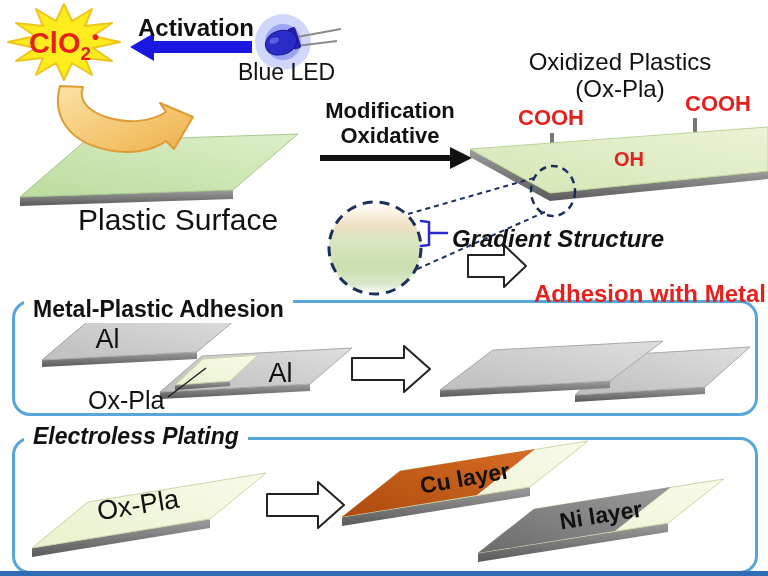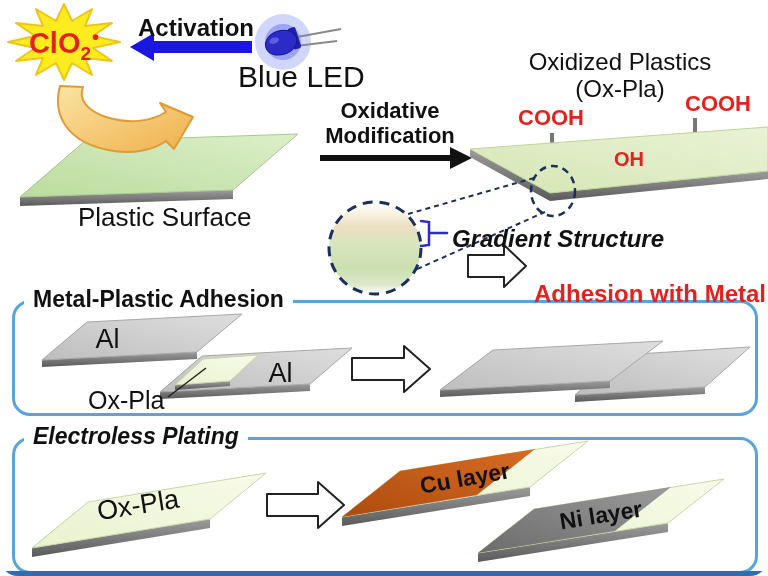--- a/index.html
+++ b/index.html
@@ -1,17 +1,17 @@
 <!DOCTYPE html>
 <html style="--accent-red: #E5211E; --arrow-blue: #1A18E0; --led-blue: #2B2BC8; --starburst-yellow: #FFEC1F; --starburst-stroke: #EDC51B; --curved-arrow-stroke: #E09B35; --plastic-green: #C8E3AE; --oxidized-green: #DDEBC2; --cream: #F1F7DB; --al-gray: #CCCCCC; --cu-orange: #C35C1B; --ni-gray: #7E7E7E; --navy-dash: #1B2F5C; --bracket-blue: #2A2AD0; --box-border: #57A5DB; --bottom-line: #2E6DB4; --stick-gray: #777777;"><head>
 <meta charset="utf-8">
 <style>
   html,body{margin:0;padding:0;background:#fff;}
   .stage{position:relative;width:768px;height:576px;background:#fff;overflow:hidden;
-         font-family:"Liberation Sans",sans-serif;color:#111;border-radius:18px;}
+         font-family:"Liberation Sans",sans-serif;color:#111;}
   .layer-svg{position:absolute;left:0;top:0;z-index:2;}
   .panel{position:absolute;z-index:1;border:3px solid var(--box-border,#57A5DB);border-radius:18px;background:#fff;}
   .lbl{position:absolute;z-index:3;line-height:1.12;white-space:nowrap;}
   .ctr{text-align:center;white-space:normal;}
   .red{color:var(--accent-red,#E5211E);}
   .bold{font-weight:bold;text-align:center;}
   .box-title{position:absolute;z-index:3;background:#fff;padding:0 9px;font-weight:bold;font-size:23px;white-space:nowrap;}
   .radical{font-weight:bold;font-size:29px;color:var(--accent-red,#E5211E);}
   .radical sub{font-size:19px;}
   .radical sup{font-size:20px;vertical-align:9px;margin-left:1px;}
@@ -169,43 +169,43 @@
       <polygon points="478,553 668,523 668,532 478,562" fill="url(#gEdge)"></polygon>
       <polygon points="534,509 724,479 668,523 478,553" fill="url(#gCream)" stroke="#C9D6A8" stroke-width="1"></polygon>
       <polygon points="534,509 671,487 615,531 478,553" fill="url(#gNi)"></polygon>
     </g>
   </svg>
 
   <div class="lbl radical ctr" style="left:16px;top:26px;width:96px;"><span>ClO</span><sub>2</sub><sup>•</sup></div>
 
   <div class="lbl bold" style="left:138px;top:15px;font-size:24px;">Activation</div>
 
-  <div class="lbl" style="left:238px;top:60px;font-size:30px;">Blue LED</div>
-
-  <div class="lbl" style="left:78px;top:203px;font-size:26px;">Plastic Surface</div>
+  <div class="lbl" style="left:238px;top:60px;font-size:23px;">Blue LED</div>
+
+  <div class="lbl" style="left:78px;top:203px;font-size:30px;">Plastic Surface</div>
 
   <div class="lbl bold ctr" style="left:310px;top:99px;width:160px;font-size:22px;">
+    <div>Modification</div>
     <div>Oxidative</div>
-    <div>Modification</div>
   </div>
 
   <div class="lbl ctr" style="left:470px;top:49px;width:300px;font-size:24px;">
     <div>Oxidized Plastics</div>
     <div>(Ox-Pla)</div>
   </div>
 
   <div class="lbl bold red ctr" style="left:496px;top:106px;width:110px;font-size:22px;">COOH</div>
   <div class="lbl bold red ctr" style="left:601px;top:116px;width:56px;font-size:20px;margin-top:32px;">OH</div>
   <div class="lbl bold red ctr" style="left:663px;top:92px;width:110px;font-size:22px;">COOH</div>
 
   <div class="lbl bold" style="left:452px;top:226px;font-size:24px;font-style:italic;">Gradient Structure</div>
 
   <div class="lbl bold red" style="left:534px;top:253px;font-size:24px;margin-top:28px;">Adhesion with Metal</div>
 
-  <div class="box-title" style="left:24px;top:286px;">Metal-Plastic Adhesion</div>
+  <div class="box-title" style="left:24px;top:296px;">Metal-Plastic Adhesion</div>
   <div class="box-title" style="left:24px;top:423px;font-style:italic;">Electroless Plating</div>
 
   <div class="lbl ctr" style="left:85px;top:324px;width:45px;font-size:27px;">Al</div>
   <div class="lbl ctr" style="left:258px;top:358px;width:45px;font-size:27px;">Al</div>
   <div class="lbl" style="left:88px;top:386px;font-size:25px;">Ox-Pla</div>
 
   <div class="lbl ctr rot" style="left:83px;top:490px;width:110px;font-size:27px;transform:rotate(-9deg);">Ox-Pla</div>
   <div class="lbl ctr rot" style="left:405px;top:466px;width:120px;font-size:23px;font-weight:600;transform:rotate(-10deg);">Cu layer</div>
   <div class="lbl ctr rot" style="left:541px;top:503px;width:120px;font-size:23px;font-weight:600;transform:rotate(-9deg);">Ni layer</div>
 

